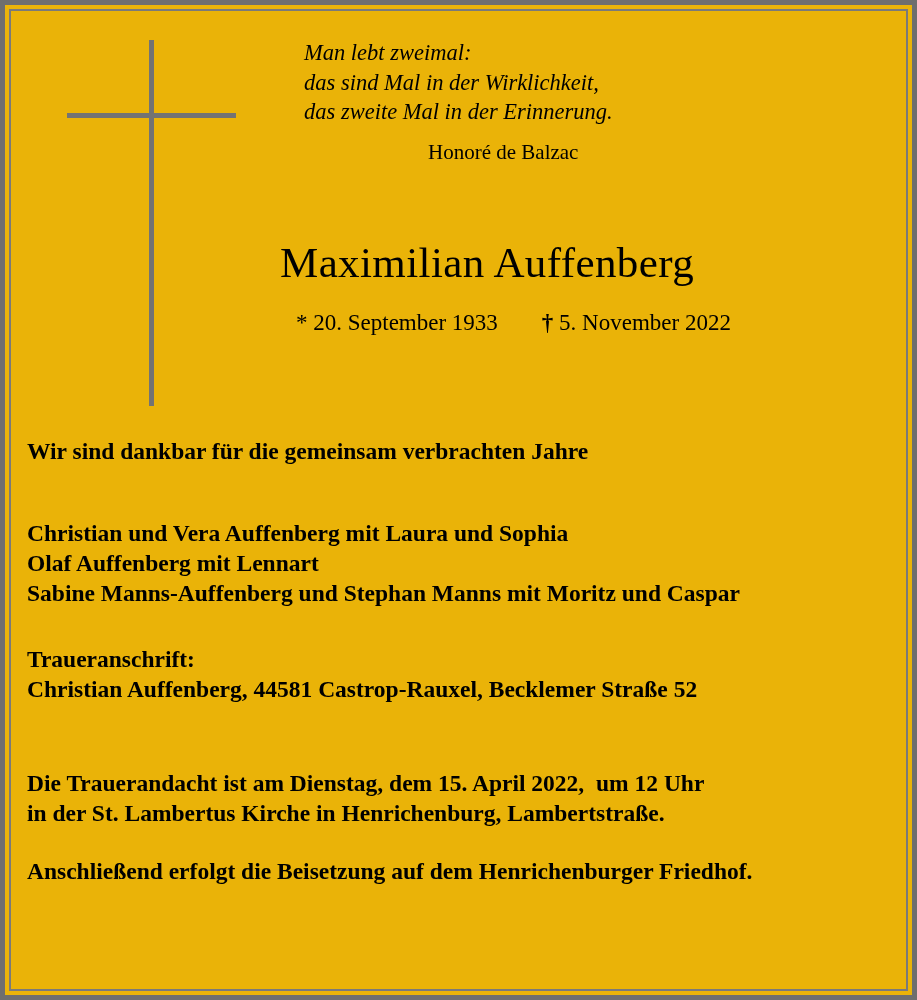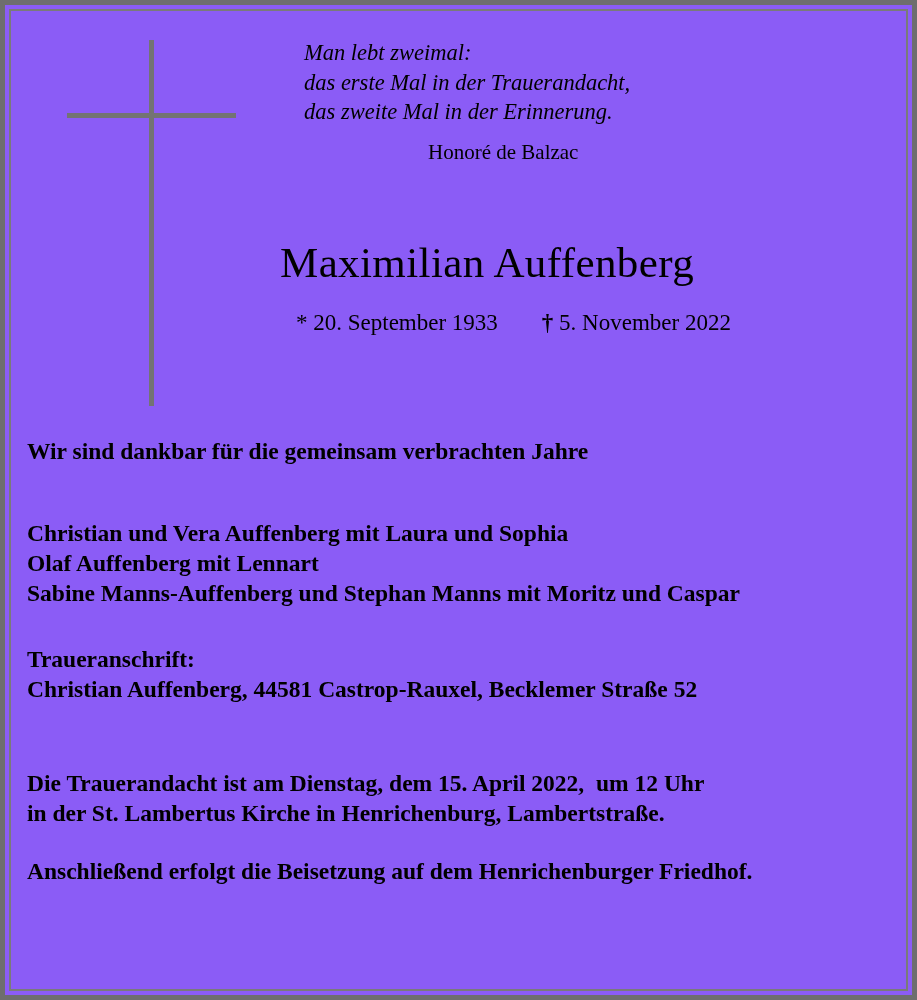--- a/index.html
+++ b/index.html
@@ -5,21 +5,21 @@
   html, body {
     margin: 0;
     padding: 0;
     background: #ffffff;
   }
 
   .page {
     position: relative;
     width: 917px;
     height: 1000px;
-    background: #8b5cf6;
+    background: #eab308;
     box-sizing: border-box;
     overflow: hidden;
     font-family: "Liberation Serif", "DejaVu Serif", serif;
     color: #000000;
   }
 
   
   .frame-outer {
     position: absolute;
     left: 0;
@@ -164,21 +164,21 @@
 
   <div class="cross">
     <div class="cross-vertical"></div>
     <div class="cross-horizontal"></div>
   </div>
 
   <div class="top-block">
 
     <div class="quote">
       <span class="quote-line">Man lebt zweimal:</span>
-      <span class="quote-line">das erste Mal in der Trauerandacht,</span>
+      <span class="quote-line">das sind Mal in der Wirklichkeit,</span>
       <span class="quote-line">das zweite Mal in der Erinnerung.</span>
     </div>
 
     <div class="attribution">Honoré de Balzac</div>
 
     <h1 class="name">Maximilian Auffenberg</h1>
 
     <div class="dates">
       <span class="date-birth">* 20. September 1933</span><span class="date-sep"></span><span class="dagger">†</span>&nbsp;<span>5. November 2022</span>
     </div>

